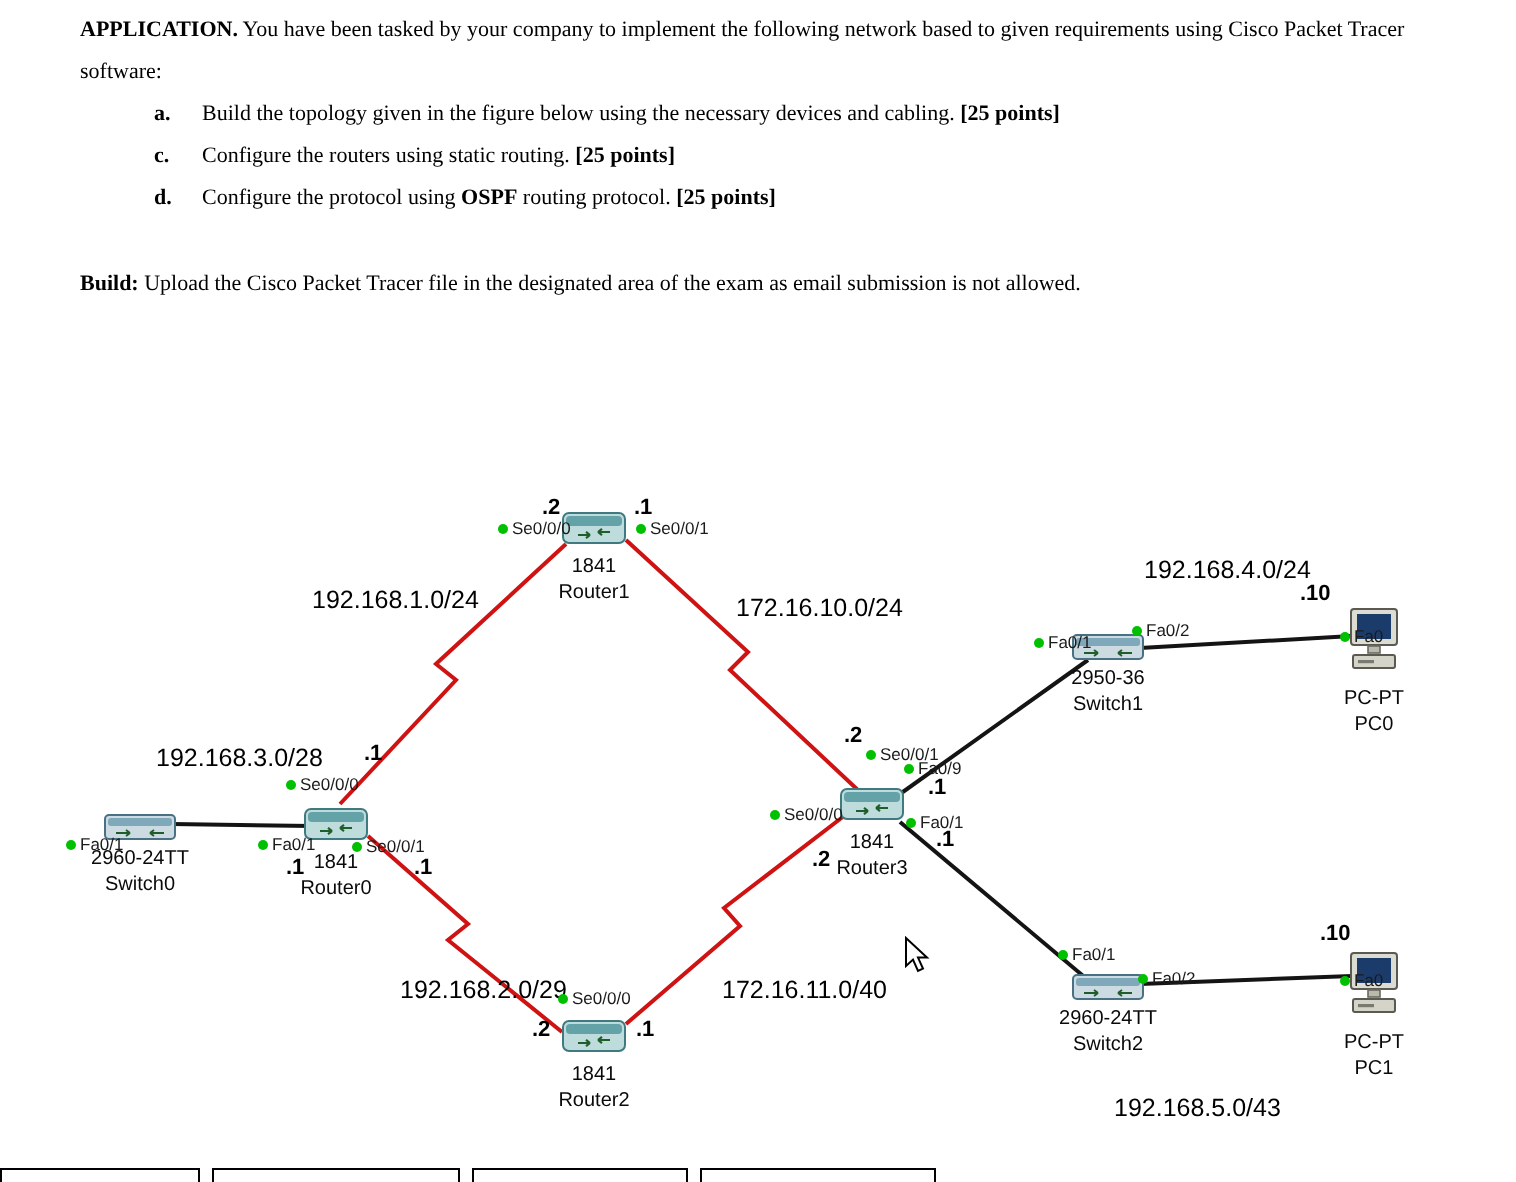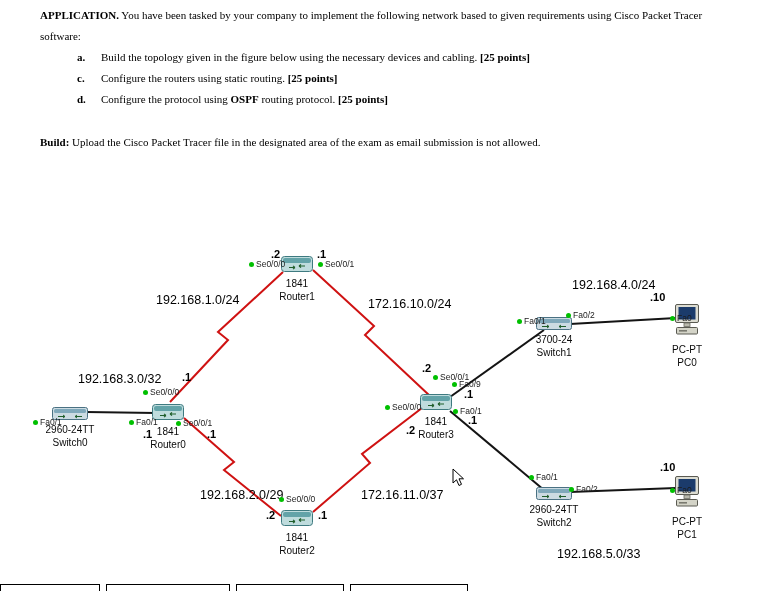--- a/index.html
+++ b/index.html
@@ -105,21 +105,21 @@
     <div class="caption" style="left: 70px; top: 424px;">
       <div>2960-24TT</div>
       <div>Switch0</div>
     </div>
     <div class="device" style="left: 536px; top: 314px;"><svg width="36" height="18" viewBox="0 0 36 18">
         <rect x="0.5" y="3.5" width="35" height="12" rx="2" fill="#ccdbe2" stroke="#4a7183"></rect>
         <rect x="2" y="5" width="32" height="4" rx="1.5" fill="#7fa8ba"></rect>
         <path d="M6 12.5 h7 m0 0 l-2 -1.5 m2 1.5 l-2 1.5 M30 12.5 h-7 m0 0 l2 -1.5 m-2 1.5 l2 1.5" stroke="#1f5e2a" stroke-width="1" fill="none"></path>
       </svg></div>
     <div class="caption" style="left: 554px; top: 334px;">
-      <div>3700-24</div>
+      <div>2950-36</div>
       <div>Switch1</div>
     </div>
     <div class="device" style="left: 536px; top: 484px;"><svg width="36" height="18" viewBox="0 0 36 18">
         <rect x="0.5" y="3.5" width="35" height="12" rx="2" fill="#ccdbe2" stroke="#4a7183"></rect>
         <rect x="2" y="5" width="32" height="4" rx="1.5" fill="#7fa8ba"></rect>
         <path d="M6 12.5 h7 m0 0 l-2 -1.5 m2 1.5 l-2 1.5 M30 12.5 h-7 m0 0 l2 -1.5 m-2 1.5 l2 1.5" stroke="#1f5e2a" stroke-width="1" fill="none"></path>
       </svg></div>
     <div class="caption" style="left: 554px; top: 504px;">
       <div>2960-24TT</div>
       <div>Switch2</div>
@@ -142,24 +142,24 @@
         <rect x="4.5" y="23.5" width="21" height="6.5" rx="1" fill="#d4d4c8" stroke="#5a5a52"></rect>
         <rect x="7" y="26" width="8" height="1.6" fill="#7a7a70"></rect>
       </svg></div>
     <div class="caption" style="left: 687px; top: 516px;">
       <div>PC-PT</div>
       <div>PC1</div>
     </div>
     <div class="lbl net" style="left: 156px; top: 293px;">192.168.1.0/24</div>
     <div class="lbl net" style="left: 368px; top: 297px;">172.16.10.0/24</div>
     <div class="lbl net" style="left: 560px; top: 278px; margin-left: 12px;">192.168.4.0/24</div>
-    <div class="lbl net" style="left: 78px; top: 372px;">192.168.3.0/32</div>
+    <div class="lbl net" style="left: 78px; top: 372px;">192.168.3.0/28</div>
     <div class="lbl net" style="left: 200px; top: 488px;">192.168.2.0/29</div>
-    <div class="lbl net" style="left: 361px; top: 488px;">172.16.11.0/37</div>
-    <div class="lbl net" style="left: 557px; top: 547px;">192.168.5.0/33</div>
+    <div class="lbl net" style="left: 361px; top: 488px;">172.16.11.0/40</div>
+    <div class="lbl net" style="left: 557px; top: 547px;">192.168.5.0/43</div>
     <div class="lbl addr" style="left: 271px; top: 248px;">.2</div>
     <div class="lbl addr" style="left: 317px; top: 248px;">.1</div>
     <div class="lbl addr" style="left: 650px; top: 291px;">.10</div>
     <div class="lbl addr" style="left: 182px; top: 371px;">.1</div>
     <div class="lbl addr" style="left: 143px; top: 428px;">.1</div>
     <div class="lbl addr" style="left: 207px; top: 428px;">.1</div>
     <div class="lbl addr" style="left: 422px; top: 362px;">.2</div>
     <div class="lbl addr" style="left: 464px; top: 388px;">.1</div>
     <div class="lbl addr" style="left: 468px; top: 414px;">.1</div>
     <div class="lbl addr" style="left: 406px; top: 424px;">.2</div>

